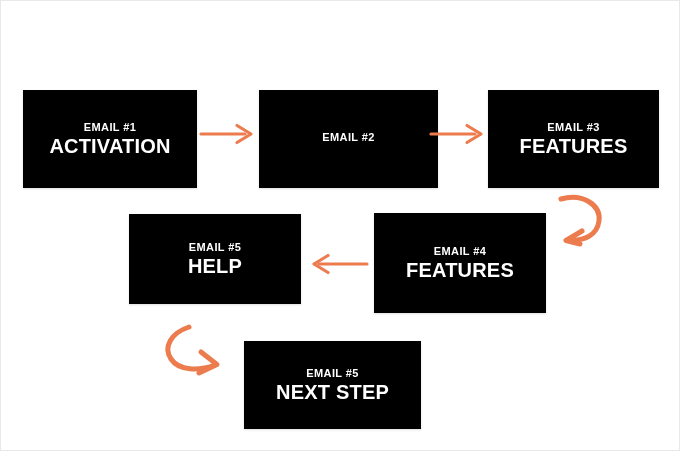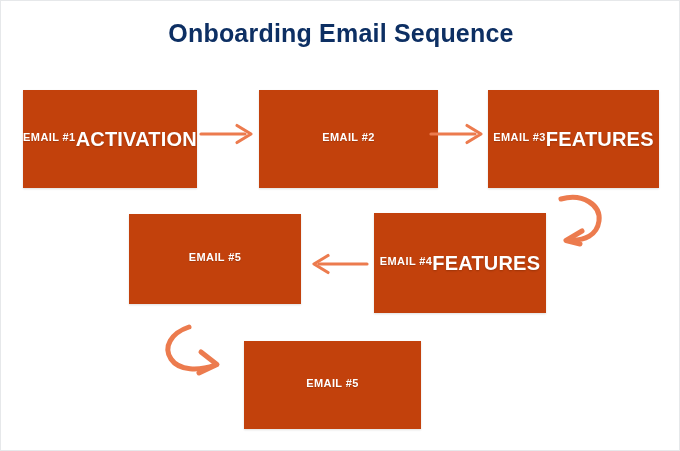--- a/index.html
+++ b/index.html
@@ -29,24 +29,24 @@
     font-size: 25px;
     font-weight: bold;
     letter-spacing: 0.2px;
     color: #0d2f63;
     white-space: nowrap;
   }
 
   
   .step-box {
     position: absolute;
-    background: #c2410c;
+    background: #000000;
     box-sizing: border-box;
     display: flex;
-    flex-direction: row;
+    flex-direction: column;
     align-items: center;
     justify-content: center;
     text-align: center;
     box-shadow: 0 1px 2px rgba(0,0,0,0.13);
   }
   .step-eyebrow {
     font-family: "Liberation Sans", sans-serif;
     font-size: 11px;
     font-weight: bold;
     letter-spacing: 0.4px;
@@ -84,47 +84,48 @@
   #arrow-2-3 { left: 428px; top: 118px; }
   #arrow-3-4 { left: 552px; top: 186px; }
   #arrow-4-5 { left: 300px; top: 248px; }
   #arrow-5-6 { left: 158px; top: 320px; }
 </style>
 </head>
 <body>
 
 <div id="canvas">
 
-  <div class="diagram-title">Onboarding Email Sequence</div>
 
   <div class="step-box" id="box-1">
     <div class="step-eyebrow">EMAIL #1</div>
     <div class="step-title">ACTIVATION</div>
   </div>
 
   <div class="step-box" id="box-2">
     <div class="step-eyebrow">EMAIL #2</div>
   </div>
 
   <div class="step-box" id="box-3">
     <div class="step-eyebrow">EMAIL #3</div>
     <div class="step-title">FEATURES</div>
   </div>
 
   <div class="step-box" id="box-5-help">
     <div class="step-eyebrow">EMAIL #5</div>
+    <div class="step-title">HELP</div>
   </div>
 
   <div class="step-box" id="box-4">
     <div class="step-eyebrow">EMAIL #4</div>
     <div class="step-title">FEATURES</div>
   </div>
 
   <div class="step-box" id="box-5-next">
     <div class="step-eyebrow">EMAIL #5</div>
+    <div class="step-title">NEXT STEP</div>
   </div>
 
   <svg class="arrow-svg" id="arrow-1-2" width="58" height="30" viewBox="0 0 58 30">
     <path d="M2,15 L46,15" stroke="#ec7b4e" stroke-width="3.2" stroke-linecap="round" fill="none"></path>
     <path d="M38,6.5 L52,15 L38,23.5" stroke="#ec7b4e" stroke-width="3.2" stroke-linecap="round" stroke-linejoin="round" fill="none"></path>
   </svg>
 
   <svg class="arrow-svg" id="arrow-2-3" width="58" height="30" viewBox="0 0 58 30">
     <path d="M2,15 L46,15" stroke="#ec7b4e" stroke-width="3.2" stroke-linecap="round" fill="none"></path>
     <path d="M38,6.5 L52,15 L38,23.5" stroke="#ec7b4e" stroke-width="3.2" stroke-linecap="round" stroke-linejoin="round" fill="none"></path>

